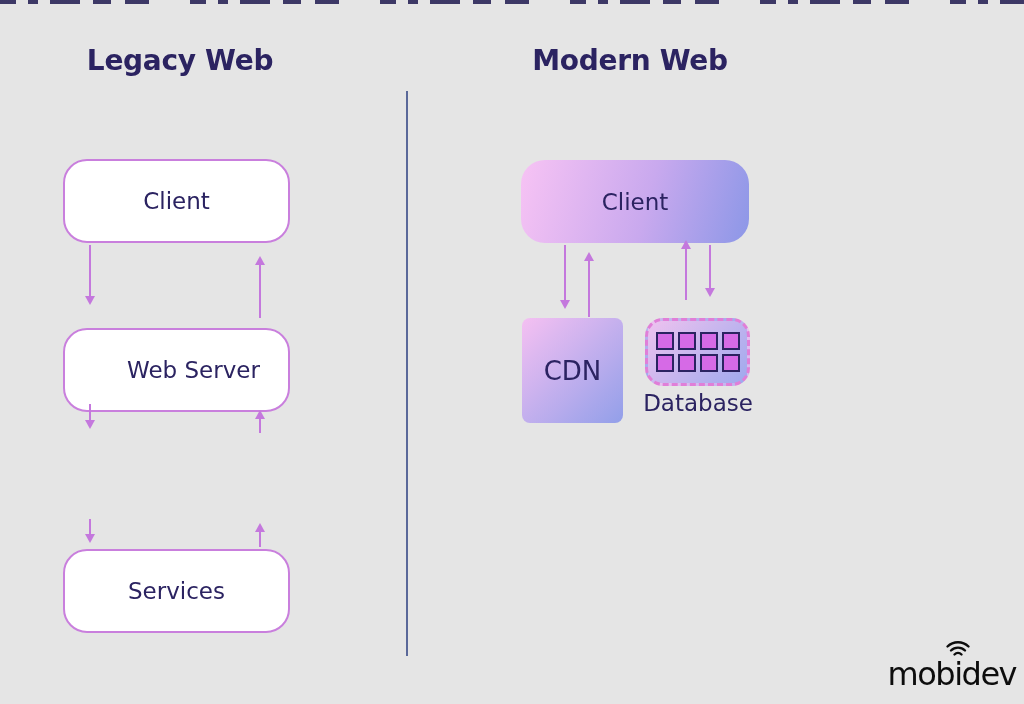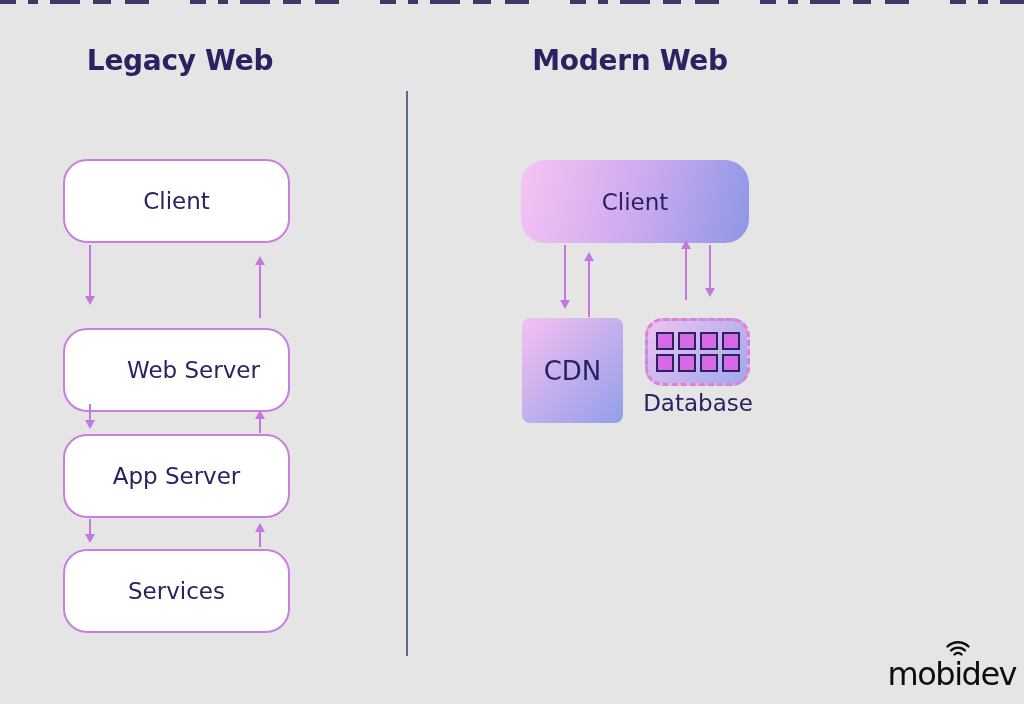--- a/index.html
+++ b/index.html
@@ -187,21 +187,20 @@
 
   <div class="top-artifact"></div>
 
   <div class="col-title legacy-title">Legacy Web</div>
   <div class="col-title modern-title">Modern Web</div>
 
   <div class="divider"></div>
 
   <div class="node node-client">Client</div>
   <div class="node node-web">Web Server</div>
-  <div class="node node-app">App Server</div>
   <div class="node node-db">Services</div>
 
   <div class="arrow down" style="left:89px; top:245px; height:52px;"></div>
   <div class="arrow up" style="left:259px; top:264px; height:54px;"></div>
   <div class="arrow down" style="left:89px; top:404px; height:17px;"></div>
   <div class="arrow up" style="left:259px; top:418px; height:15px;"></div>
   <div class="arrow down" style="left:89px; top:519px; height:16px;"></div>
   <div class="arrow up" style="left:259px; top:531px; height:16px;"></div>
 
   <div class="gnode gnode-client">Client</div>

